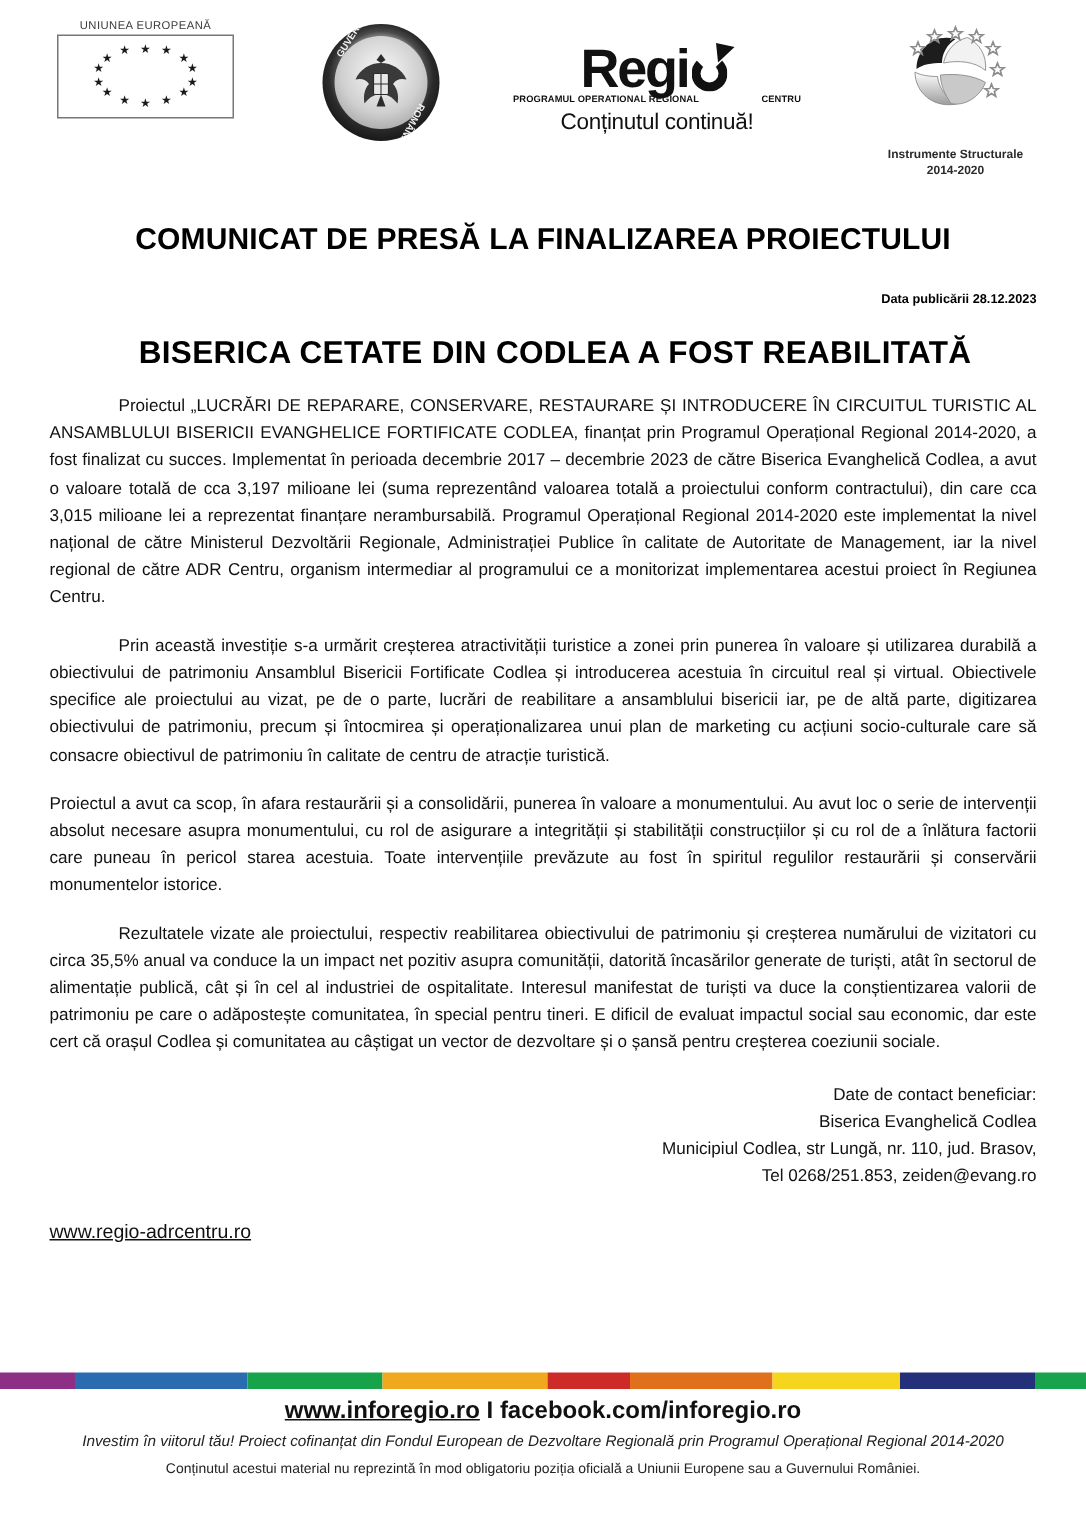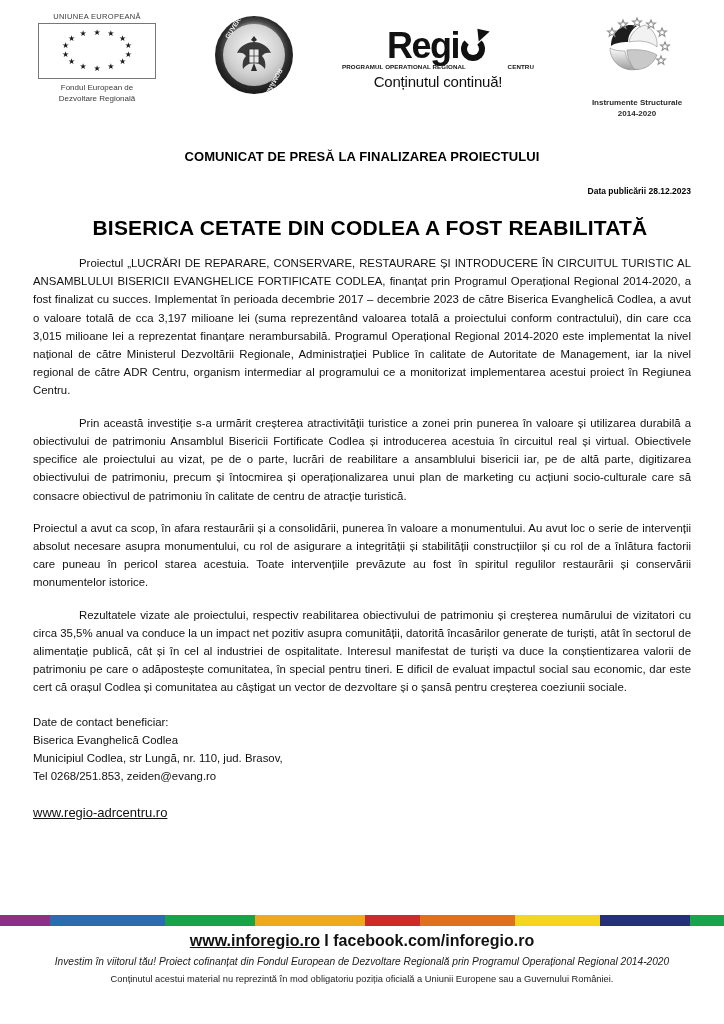--- a/index.html
+++ b/index.html
@@ -155,21 +155,21 @@
     font-size: 8px;
     font-weight: bold;
     color: #2b2b2b;
     line-height: 11px;
     margin-top: 19px;
   }
 
   
   .press-title {
     text-align: center;
-    font-size: 13px;
+    font-size: 20px;
     font-weight: bold;
     letter-spacing: .1px;
     margin-top: 37px;
   }
   .pub-date {
     text-align: right;
     font-size: 8.5px;
     font-weight: bold;
     padding-right: 33px;
     margin-top: 22px;
@@ -192,21 +192,21 @@
     line-height: 18.2px;
     text-align: justify;
     text-justify: inter-word;
     margin: 0 0 14px 0;
     color: #111;
   }
   .para.indent { text-indent: 46px; }
 
   
   .contact {
-    text-align: left;
+    text-align: right;
     font-size: 11.4px;
     line-height: 18px;
     margin-top: 16px;
     color: #111;
   }
   .contact .cline { display: block; }
   .site-line {
     text-align: left;
     font-size: 13px;
     margin-top: 20px;
@@ -266,24 +266,20 @@
       <span class="eu-star" style="left:77%;top:58%;">★</span>
       <span class="eu-star" style="left:72%;top:71%;">★</span>
       <span class="eu-star" style="left:62%;top:80%;">★</span>
       <span class="eu-star" style="left:50%;top:83%;">★</span>
       <span class="eu-star" style="left:38%;top:80%;">★</span>
       <span class="eu-star" style="left:28%;top:71%;">★</span>
       <span class="eu-star" style="left:23%;top:58%;">★</span>
       <span class="eu-star" style="left:23%;top:40%;">★</span>
       <span class="eu-star" style="left:28%;top:27%;">★</span>
       <span class="eu-star" style="left:38%;top:19%;">★</span>
-    </div>
-    <div class="eu-sub">
-      <div>Fondul European de</div>
-      <div>Dezvoltare Regională</div>
     </div>
   </div>
 
   <div class="logo-cell gov-logo">
     <div class="gov-seal">
       <svg class="gov-eagle" viewBox="0 0 40 44">
         <path d="M20 3 L23 7 L20 9 L17 7 Z" fill="#2c2c2c"></path>
         <path d="M20 9 C13 9 6 13 3 20 C7 19 10 20 12 23 C9 26 8 31 9 36 C13 31 16 30 20 30 C24 30 27 31 31 36 C32 31 31 26 28 23 C30 20 33 19 37 20 C34 13 27 9 20 9 Z" fill="#3a3a3a"></path>
         <rect x="15" y="16" width="10" height="14" rx="1" fill="#e8e8e8" stroke="#2c2c2c" stroke-width="0.8"></rect>
         <path d="M20 16 L20 30 M15 23 L25 23" stroke="#2c2c2c" stroke-width="0.7"></path>

